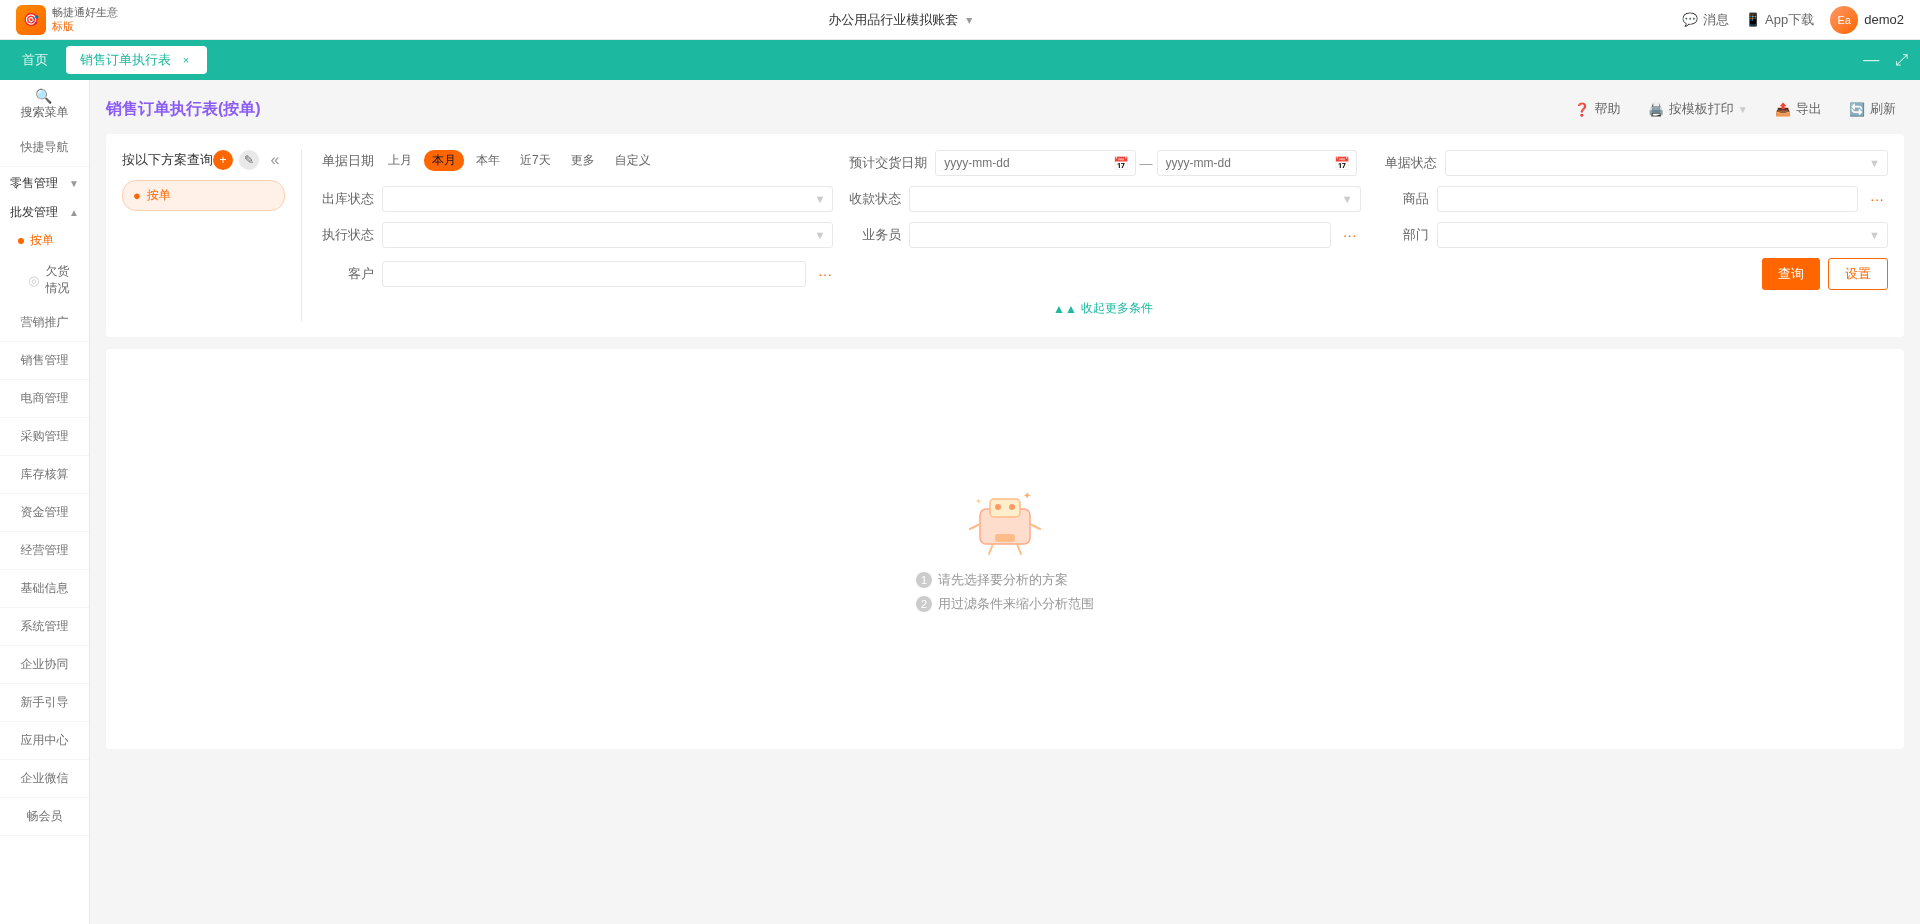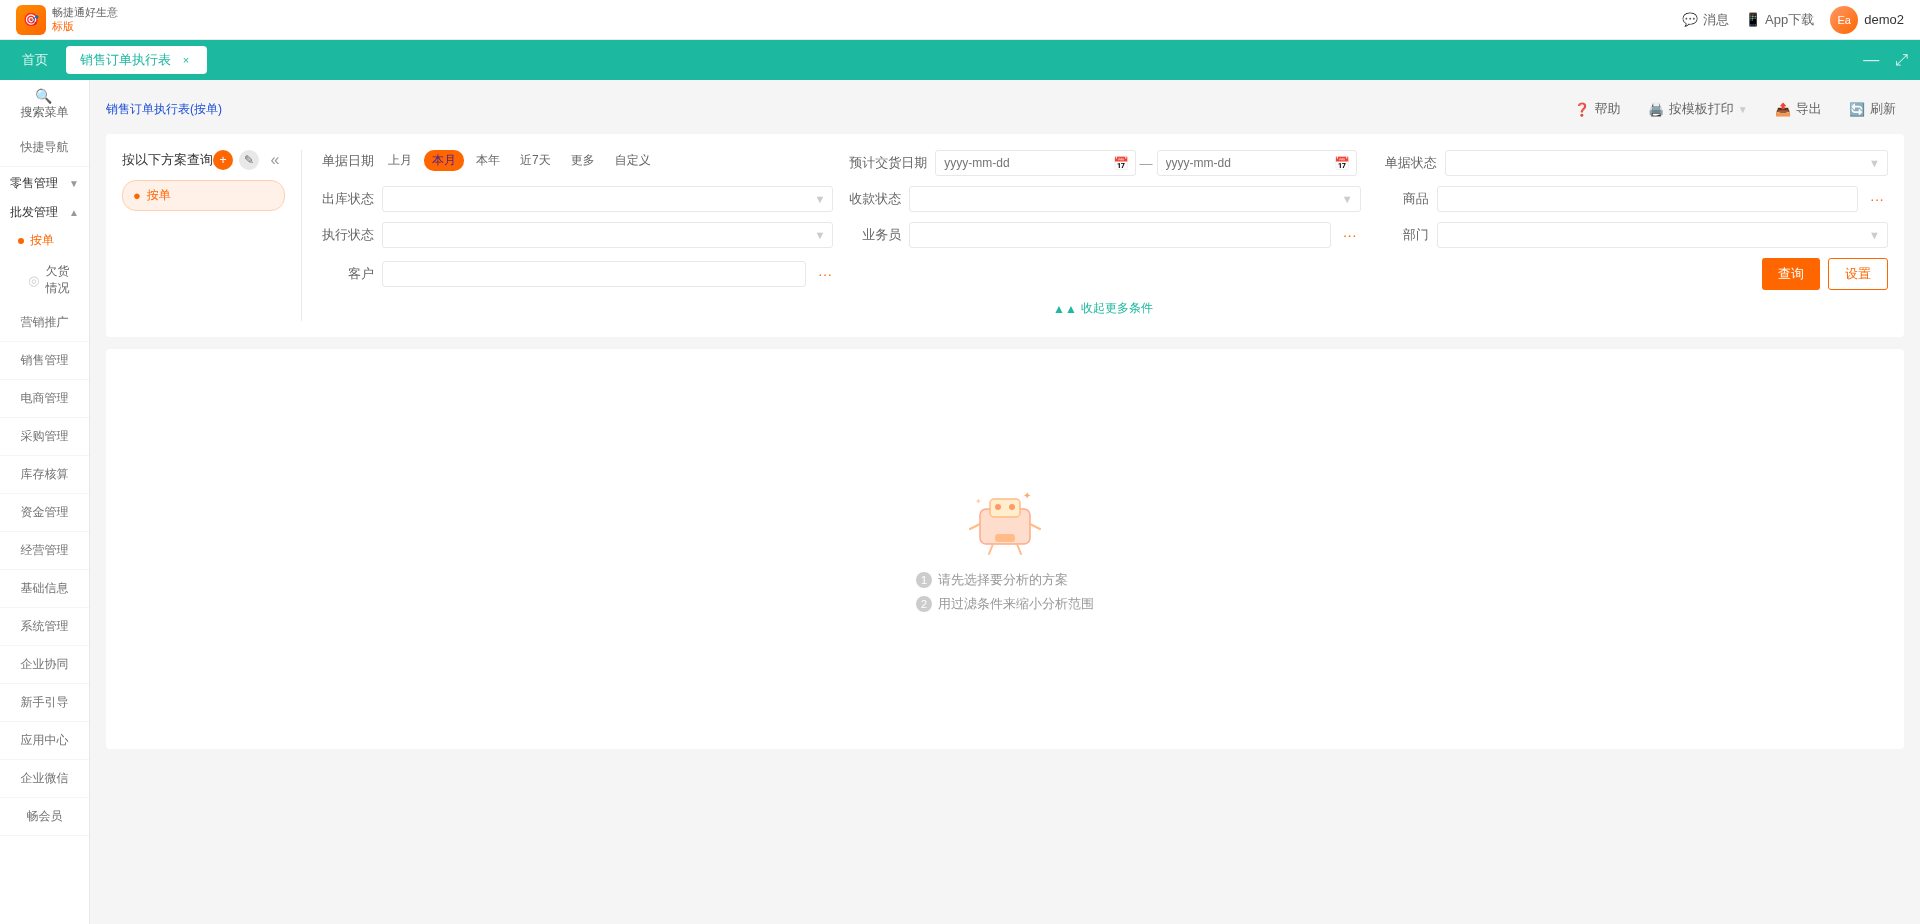--- a/index.html
+++ b/index.html
@@ -144,23 +144,23 @@
       background: #f5f5f5;
     }
 
     .page-header {
       display: flex;
       align-items: center;
       justify-content: space-between;
       margin-bottom: 12px;
     }
     .page-title {
-      font-size: 12px;
-      font-weight: 400;
-      color: #1d4ed8;
+      font-size: 16px;
+      font-weight: 700;
+      color: #8b5cf6;
     }
     .page-actions { display: flex; align-items: center; gap: 12px; }
     .page-action-btn {
       display: flex; align-items: center; gap: 4px;
       font-size: 13px; color: #666; cursor: pointer;
       padding: 4px 8px; border-radius: 3px;
     }
 
     
     .filter-panel {
@@ -304,21 +304,21 @@
     }
     .date-quick-btn {
       padding: 2px 8px;
       border-radius: 3px;
       font-size: 12px;
       cursor: pointer;
       color: #666;
     }
     .date-quick-btn.active {
       background: #f60;
-      color: #4c1d95;
+      color: #0f172a;
       border-radius: 10px;
     }
     .date-sub-text {
       font-size: 11px; color: #999;
     }
 
     
     .collapse-btn {
       display: flex; align-items: center; justify-content: center;
       margin: 4px 0;
@@ -394,20 +394,24 @@
   <div class="top-bar-left">
     <div class="logo-area">
       <div class="logo-icon">
         <span style="font-size:13px;">🎯</span>
       </div>
       <div>
         <div class="logo-text">畅捷通好生意</div>
         <div class="logo-subtext">标版</div>
       </div>
     </div>
+  </div>
+  <div class="top-center">
+    <span class="breadcrumb-text">办公用品行业模拟账套</span>
+    <span class="breadcrumb-arrow">▾</span>
   </div>
   <div class="top-right">
     <div class="top-action">
       <span>💬</span>
       <span>消息</span>
     </div>
     <div class="top-action">
       <span>📱</span>
       <span>App下载</span>
     </div>

